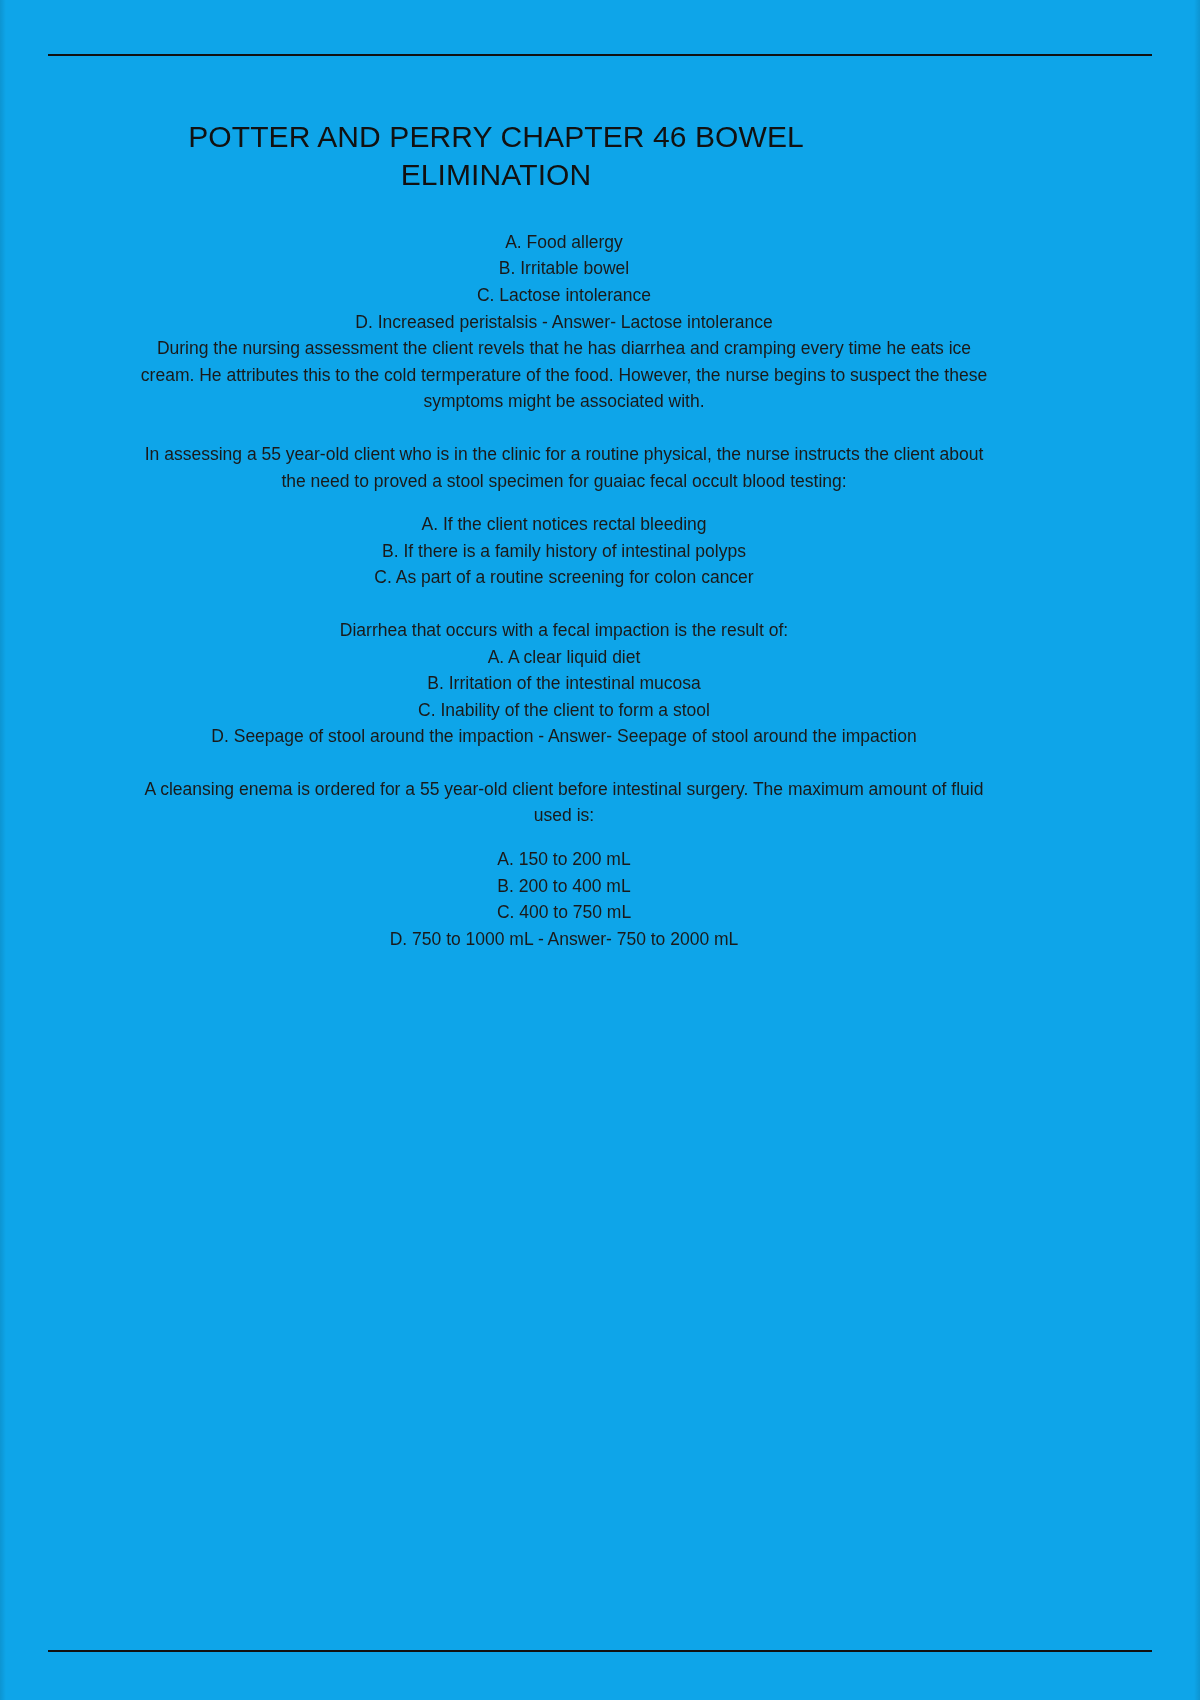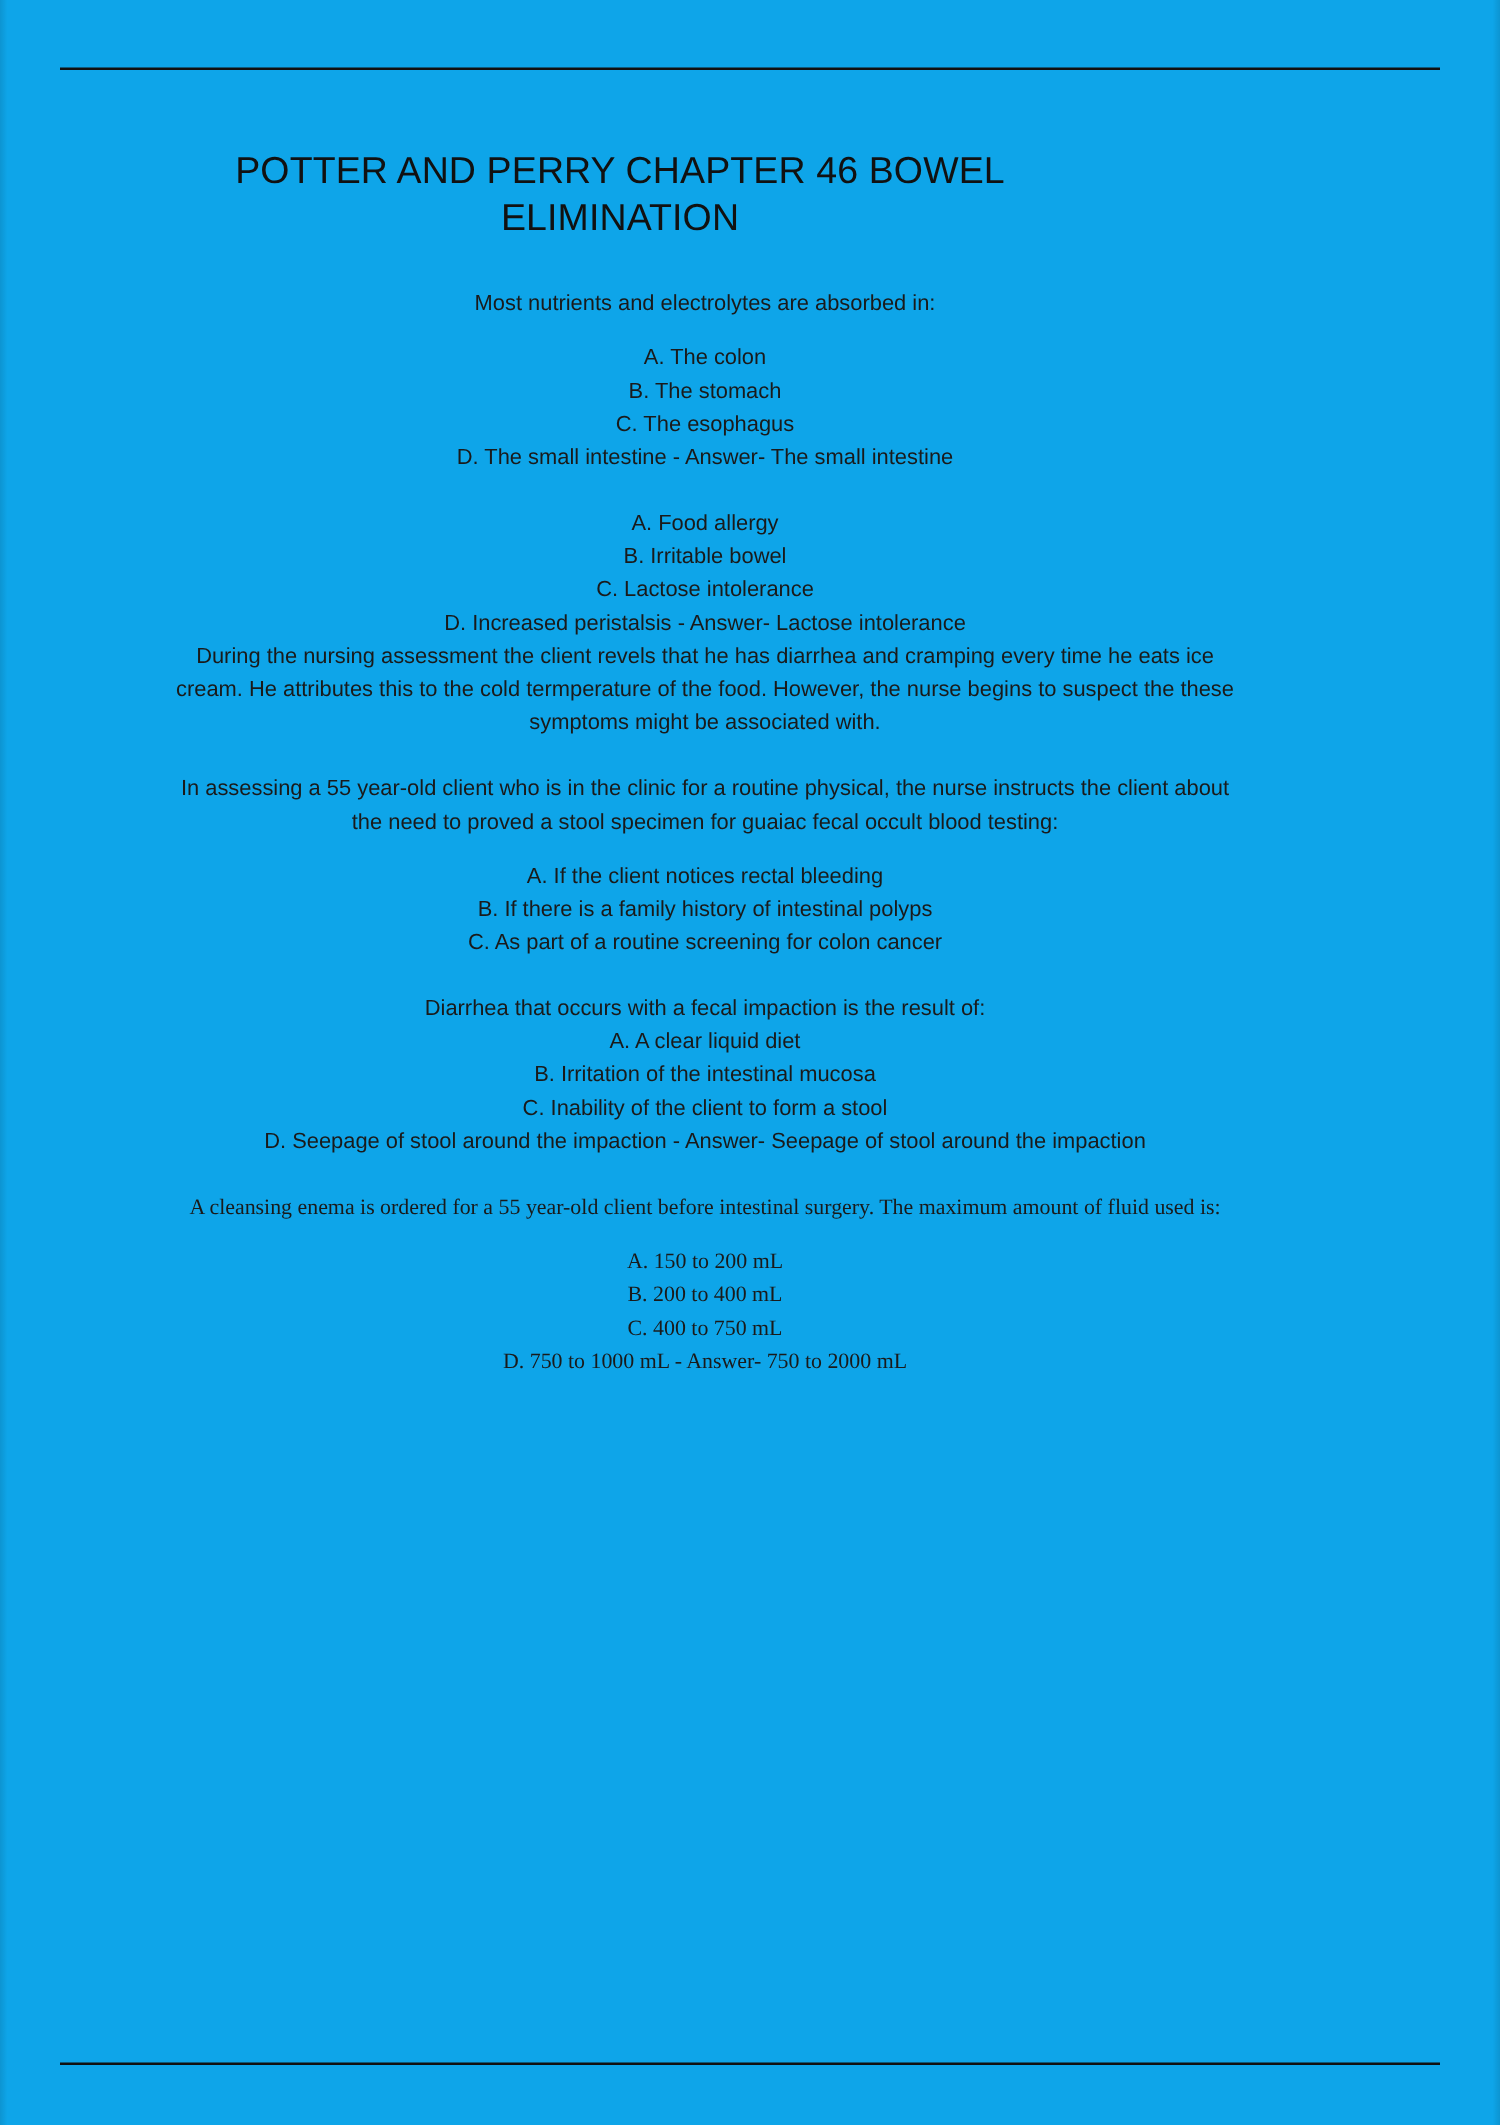--- a/index.html
+++ b/index.html
@@ -67,49 +67,40 @@
     font-weight: 400;
     margin: 0 0 34px 0;
     letter-spacing: 0.1px;
     color: #111111;
     max-width: 720px;
   }
 
   .block {
     margin: 0 0 26px 0;
   }
-  .block:last-child { margin-bottom: 0; font-family: Liberation Serif, serif; }
+  .block:last-child { margin-bottom: 0; }
 
   p.stem {
     font-size: 17.5px;
     line-height: 1.52;
     margin: 0;
     color: #1a1a1a;
   }
 </style>
 </head>
 <body>
 
 <div class="page">
 
   <div class="rule rule-top"></div>
 
   <div class="content">
 
     <h1 class="doc-title">POTTER AND PERRY CHAPTER 46 BOWEL ELIMINATION</h1>
 
-    <div class="block">
-      <p class="stem">Most nutrients and electrolytes are absorbed in:</p>
-      <p class="stem" style="margin-top:17px">
-        <span>A. The colon</span><br>
-        <span>B. The stomach</span><br>
-        <span>C. The esophagus</span><br>
-        <span>D. The small intestine - Answer- The small intestine</span>
-      </p>
-    </div>
 
     <div class="block">
       <p class="stem" style="margin-top:17px">
         <span>A. Food allergy</span><br>
         <span>B. Irritable bowel</span><br>
         <span>C. Lactose intolerance</span><br>
         <span>D. Increased peristalsis - Answer- Lactose intolerance</span>
       </p>
       <p class="stem">During the nursing assessment the client revels that he has diarrhea and cramping every time he eats ice cream. He attributes this to the cold termperature of the food. However, the nurse begins to suspect the these symptoms might be associated with.</p>
     </div>

